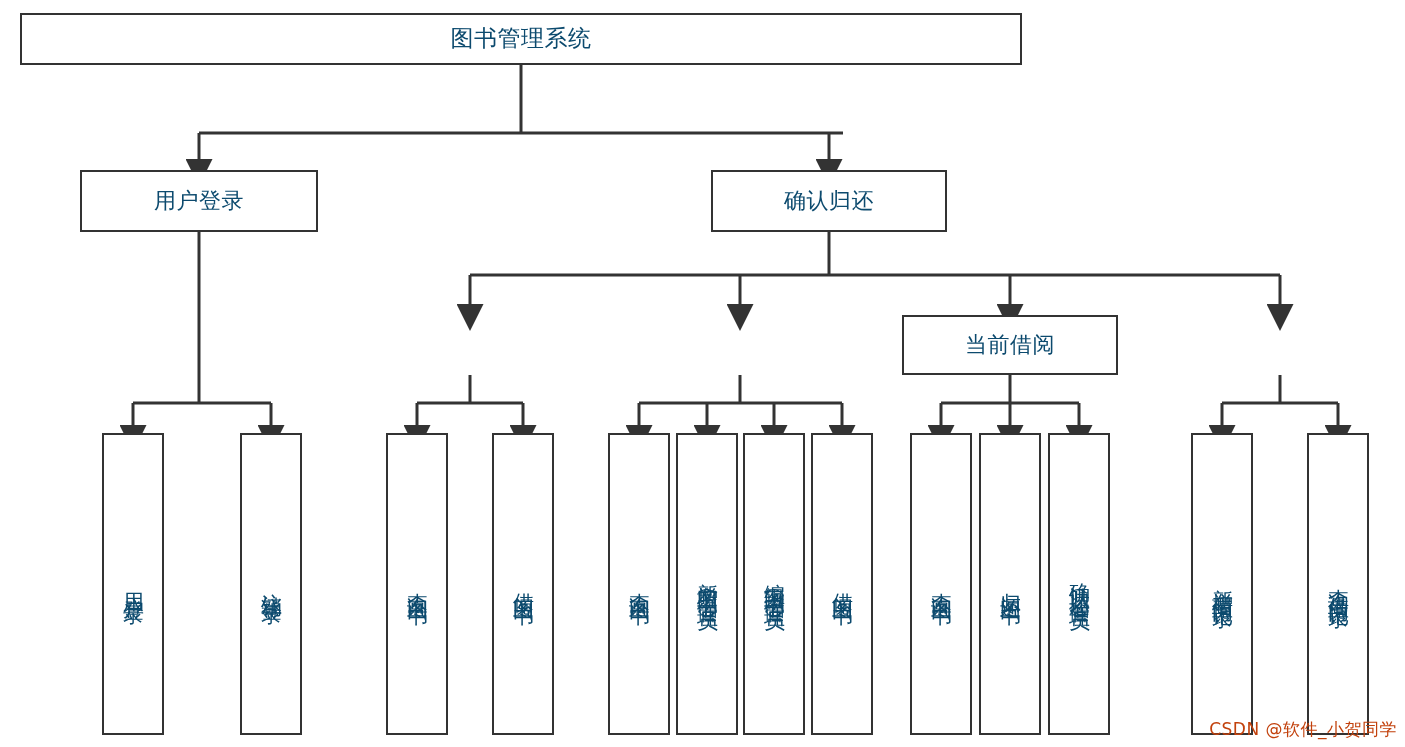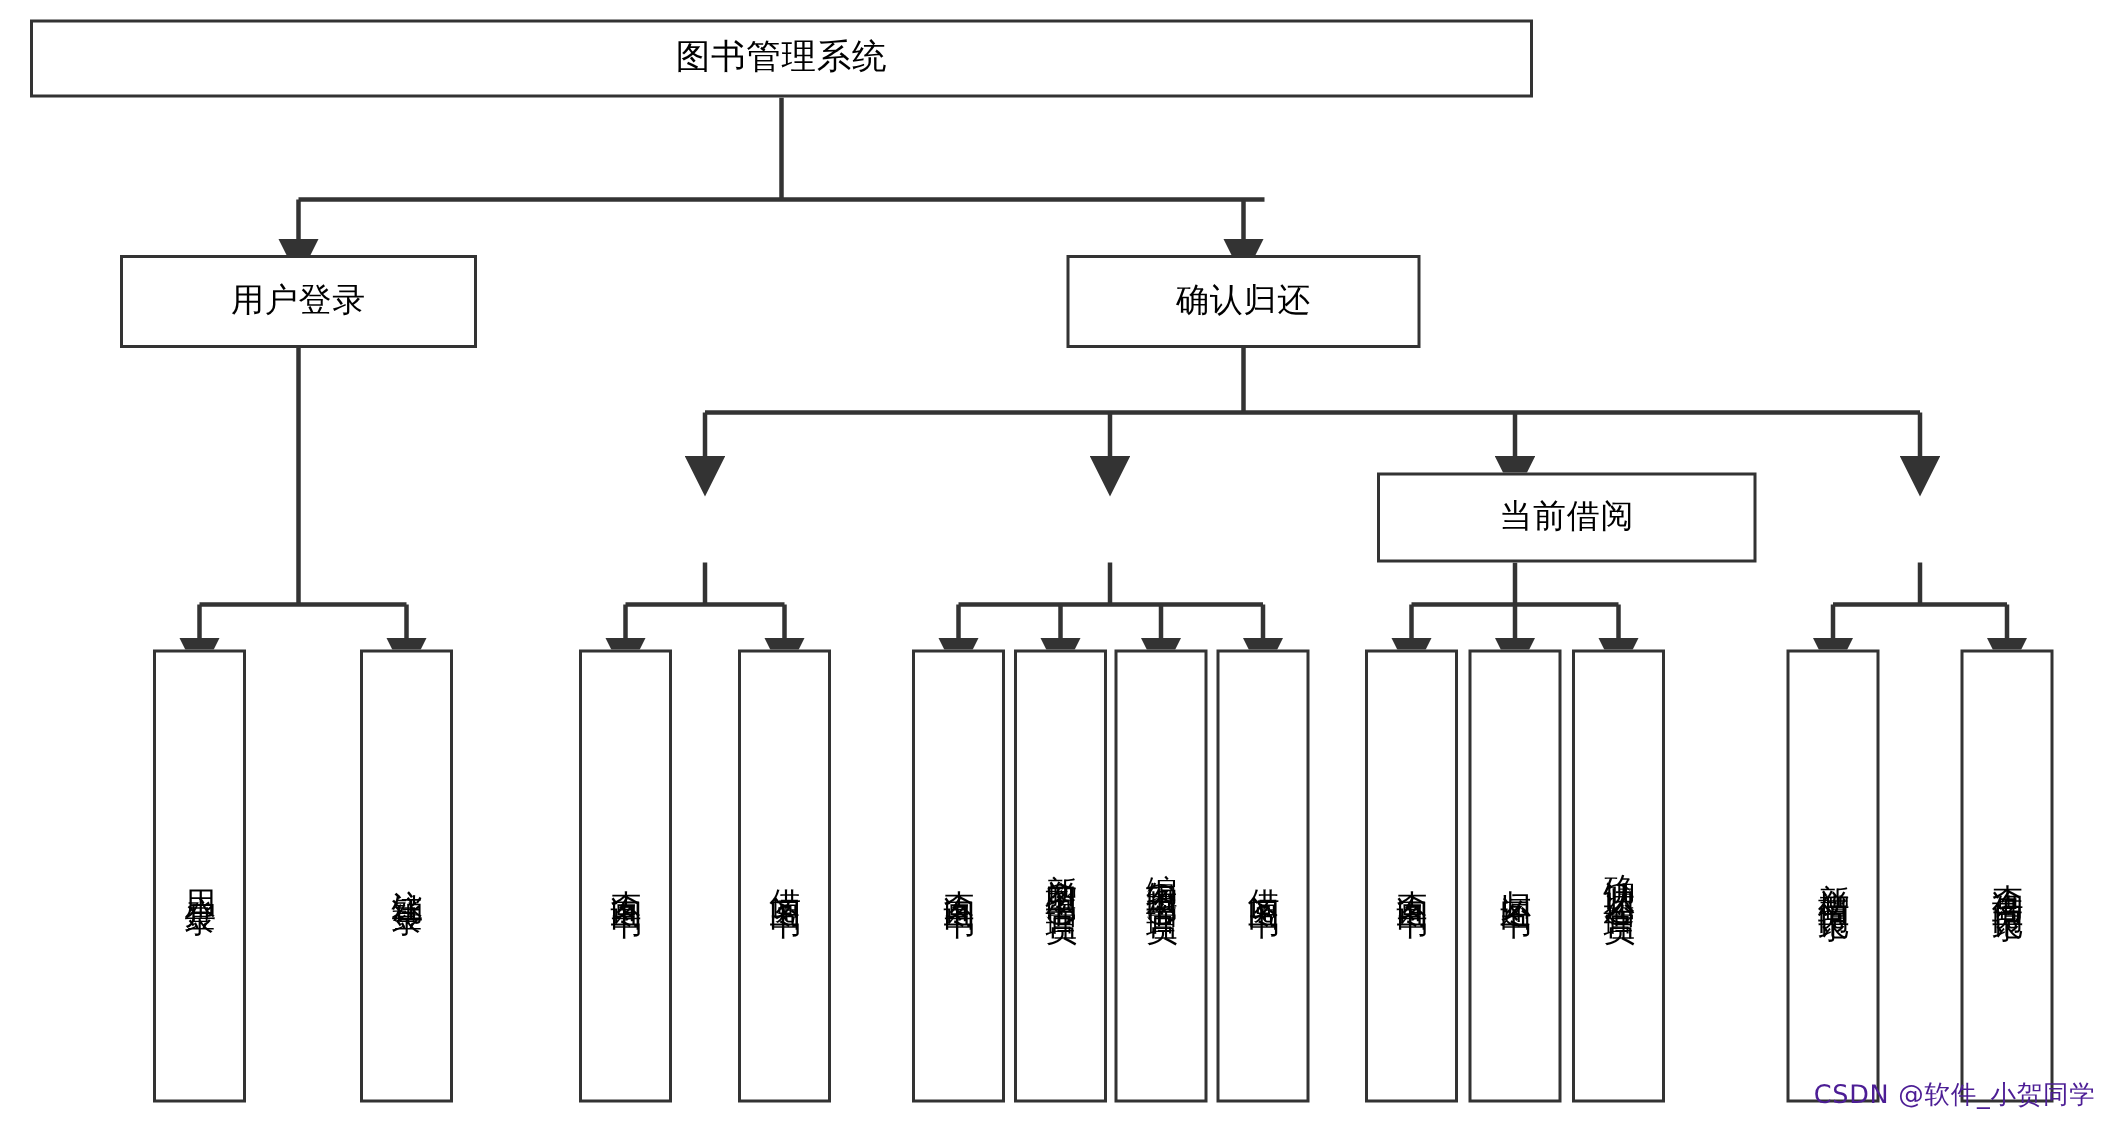--- a/index.html
+++ b/index.html
@@ -32,21 +32,21 @@
     border: 2.5px solid #333333;
     display: flex;
     align-items: center;
     justify-content: center;
     color: #1a1a1a;
   }
   .node-label {
     display: block;
     text-align: center;
     line-height: 1.18;
-    color: #000000;
+    color: #0c4a6e;
     white-space: pre;
   }
   
   .node.horiz .node-label {
     font-size: 22px;
     letter-spacing: 0.5px;
   }
   .node.root .node-label {
     font-size: 23px;
   }
@@ -61,21 +61,21 @@
     font-size: 21px;
     line-height: 1.0;
     letter-spacing: 4px;
     max-height: 100%;
   }
   .watermark {
     position: absolute;
     right: 8px;
     bottom: 6px;
     font-size: 17px;
-    color: #4c1d95;
+    color: #c2410c;
     letter-spacing: 0.5px;
     white-space: nowrap;
   }
 </style>
 </head>
 <body>
 
 <div id="diagram-root">
 
   <svg id="edges" viewBox="0 0 1405 747" width="1405" height="747" xmlns="http://www.w3.org/2000/svg">
@@ -132,21 +132,21 @@
     <span class="node-label">图书管理系统</span>
   </div>
 
   <div class="node horiz" style="left:80px; top:170px; width:238px; height:62px;">
     <span class="node-label">用户登录</span>
   </div>
   <div class="node horiz" style="left:711px; top:170px; width:236px; height:62px;">
     <span class="node-label">确认归还</span>
   </div>
 
-  <div class="node horiz" style="left:902px; top:315px; width:253px; height:60px;margin-left:16px;">
+  <div class="node horiz" style="left:902px; top:315px; width:216px; height:60px;">
     <span class="node-label">当前借阅</span>
   </div>
 
   <div class="node vert" style="left:102px; top:433px; width:62px; height:302px;">
     <span class="node-label">用户登录</span>
   </div>
   <div class="node vert" style="left:240px; top:433px; width:62px; height:302px;">
     <span class="node-label">注销登录</span>
   </div>
 

